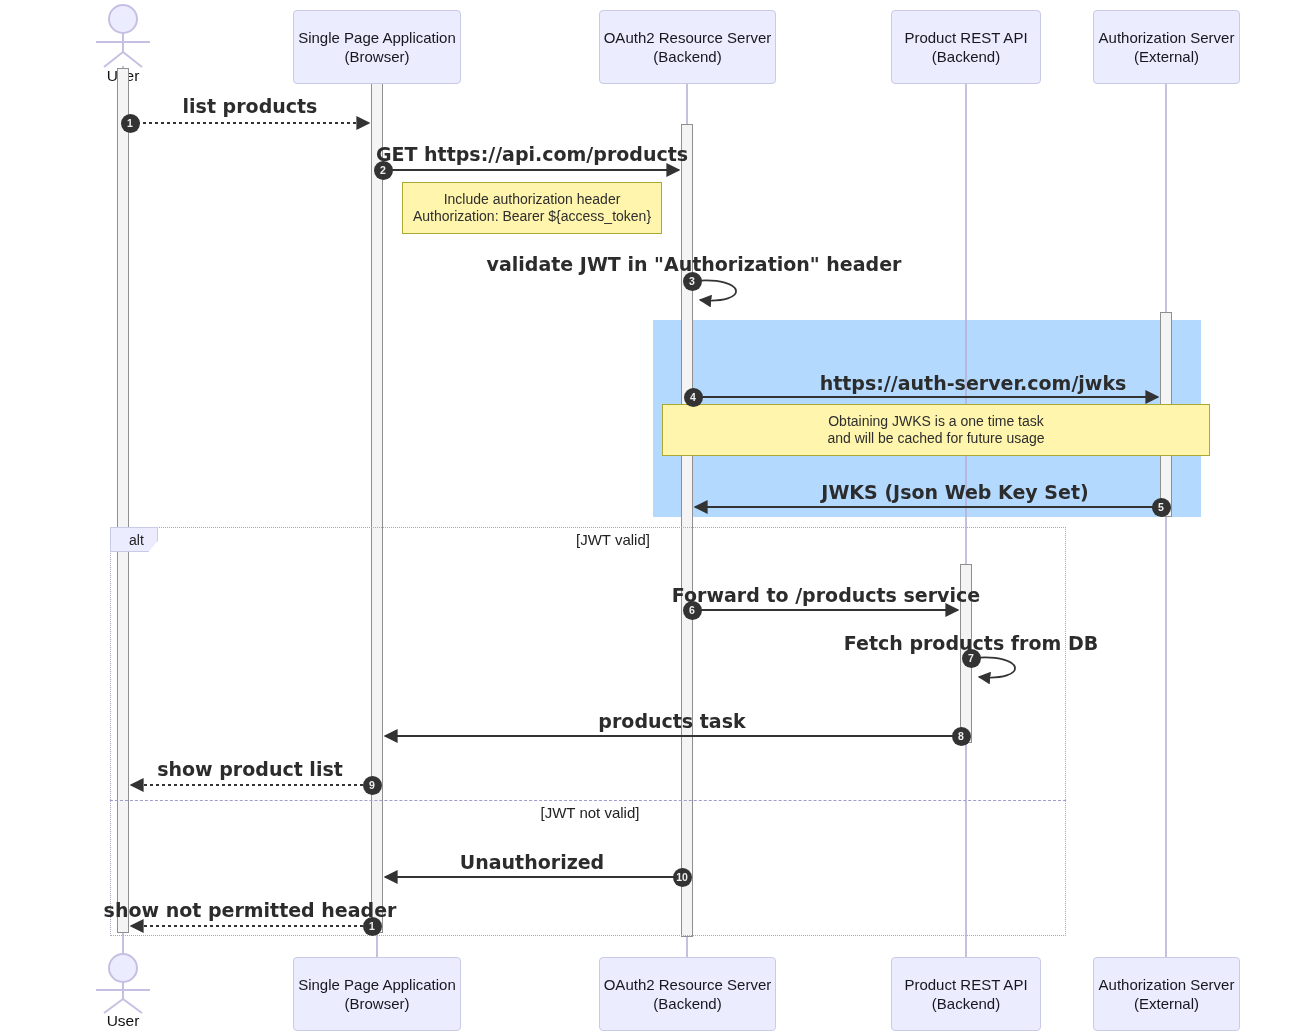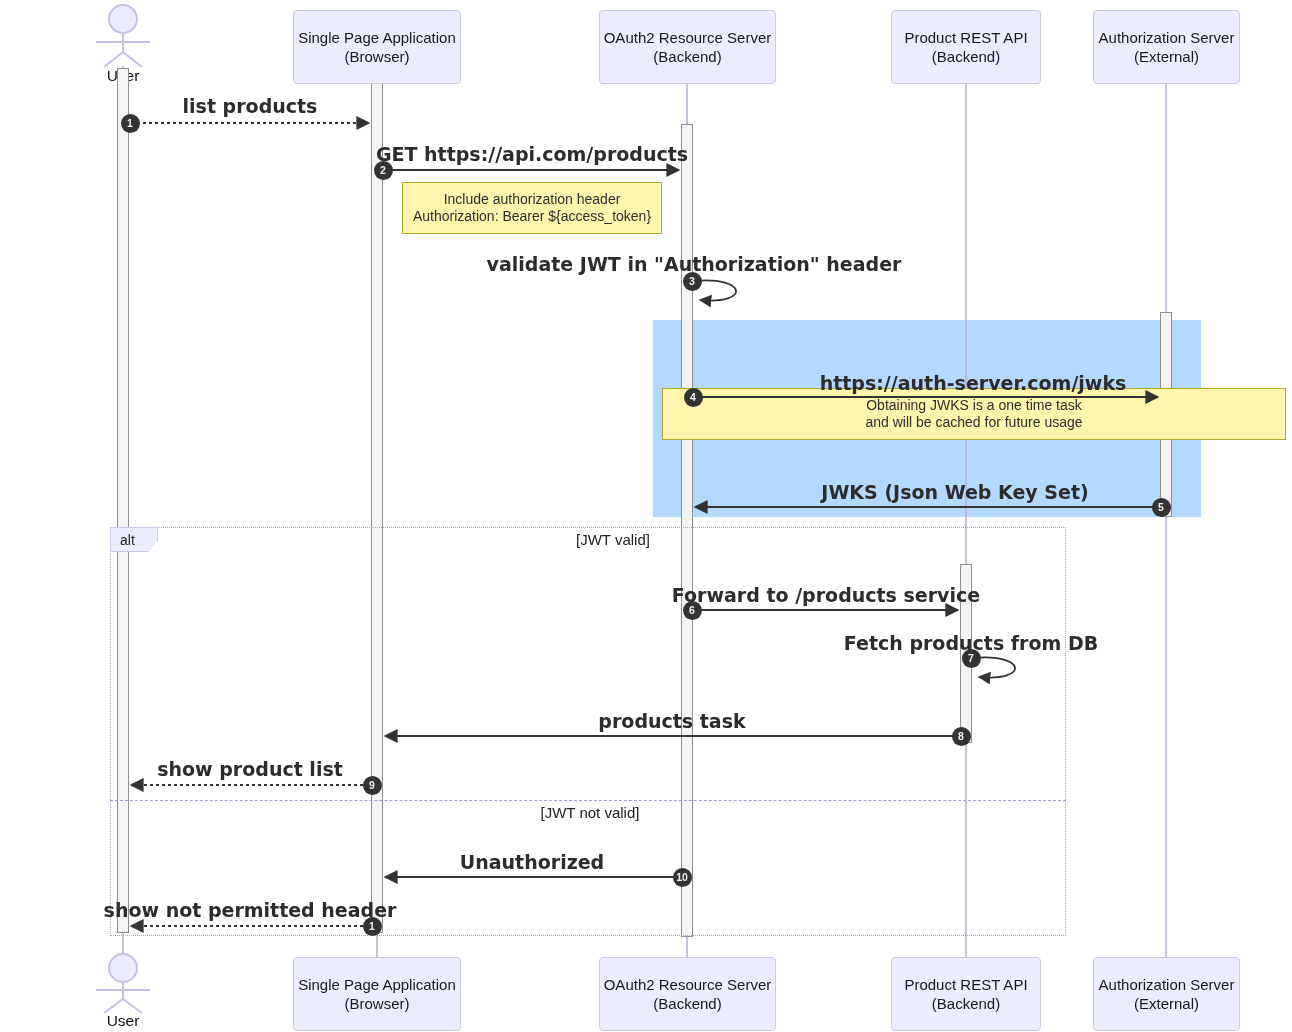--- a/index.html
+++ b/index.html
@@ -30,21 +30,21 @@
        align-items:center;justify-content:center;z-index:7;}
 
   .highlight{position:absolute;left:653px;top:320px;width:548px;height:197px;
              background:#b3d9ff;z-index:1;}
 
   .altframe{position:absolute;left:110px;top:527px;width:956px;height:409px;
             border:1px dotted #a8a8bd;z-index:4;box-sizing:border-box;}
 
   .altlabel{position:absolute;left:110px;top:527px;width:48px;height:25px;background:#ECECFF;
             border:1px solid #c9c9e8;box-sizing:border-box;font-size:14px;color:#222;
-            display:flex;align-items:center;padding-left:9px;z-index:5;
+            display:flex;align-items:center;padding-left:18px;z-index:5;
             clip-path:polygon(0 0,100% 0,100% 55%,80% 100%,0 100%);}
 
   .cond{position:absolute;transform:translateX(-50%);font-size:15px;color:#222;
         z-index:5;white-space:nowrap;}
 
   .divider{position:absolute;left:110px;top:800px;width:956px;height:0;
            border-top:1px dashed #9d9dd4;z-index:5;}
 
   svg.back{position:absolute;left:0;top:0;z-index:2;}
   svg.front{position:absolute;left:0;top:0;z-index:5;}
@@ -120,21 +120,21 @@
   </div>
   <div class="pbox" style="left:1093px;top:957px;width:147px;">
     <span>Authorization Server</span>
     <span>(External)</span>
   </div>
 
   <div class="note" style="left:402px;top:182px;width:260px;height:52px;">
     <span>Include authorization header</span>
     <span>Authorization: Bearer ${access_token}</span>
   </div>
-  <div class="note" style="left:662px;top:388px;width:624px;height:52px;">
+  <div class="note" style="left:662px;top:404px;width:548px;height:52px;">
     <span>Obtaining JWKS is a one time task</span>
     <span>and will be cached for future usage</span>
   </div>
 
   <div class="altframe"></div>
   <div class="altlabel">alt</div>
   <div class="cond" style="left:613px;top:531px;">[JWT valid]</div>
   <div class="divider"></div>
   <div class="cond" style="left:590px;top:804px;">[JWT not valid]</div>
 

